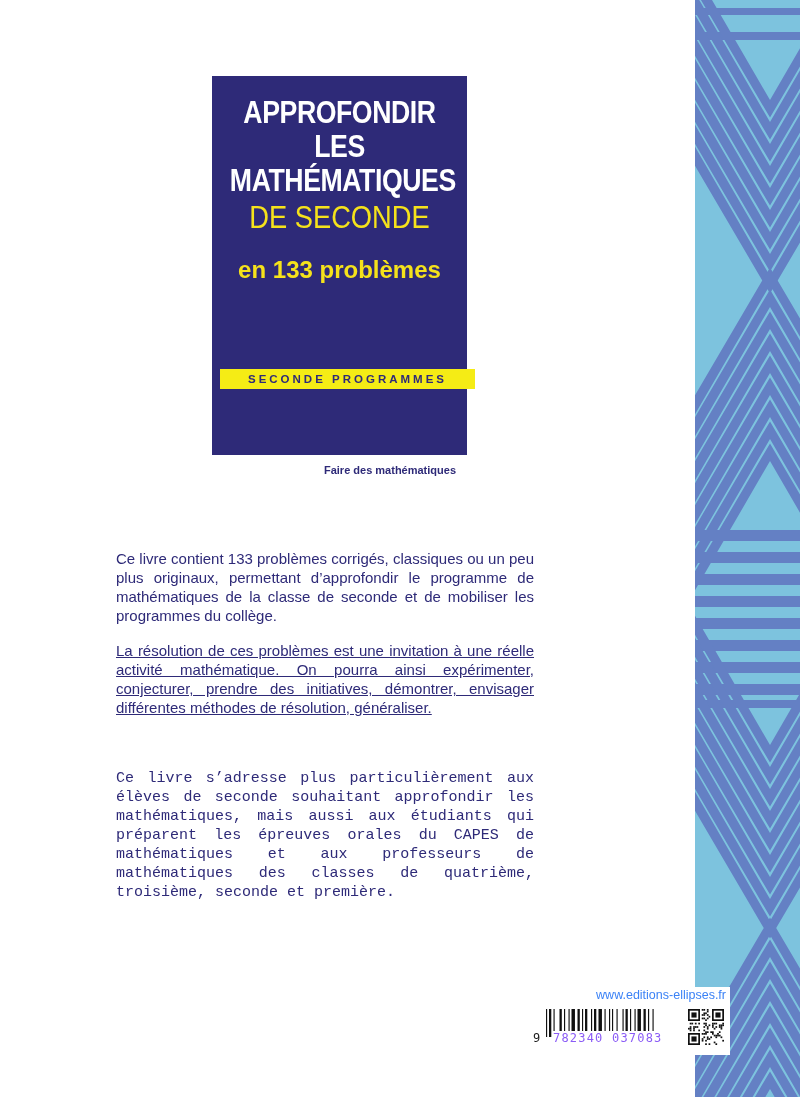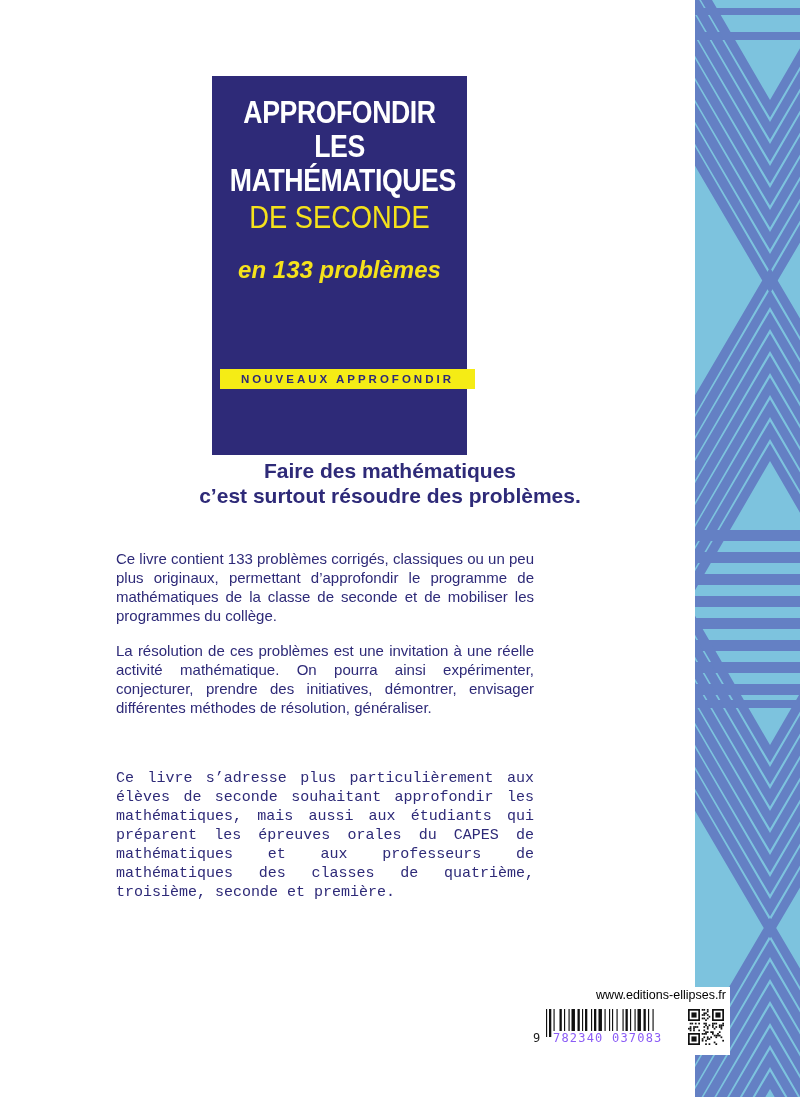--- a/index.html
+++ b/index.html
@@ -17,52 +17,52 @@
     .title-white {
       color: #ffffff; font-weight: bold; font-size: 31px; line-height: 34px;
       letter-spacing: -0.5px; margin: 0; transform: scaleX(0.86);
     }
     .tw1 { margin-top: 20px; }
     .title-yellow {
       color: #f5e21b; font-size: 31px; line-height: 36px; margin-top: 2px;
       transform: scaleX(0.88);
     }
     .subtitle {
-      color: #f5e21b; font-weight: bold; font-style: italic; font-size: 24px;
+      color: #f5e21b; font-weight: bold; font-size: 24px;
       line-height: 28px; margin-top: 20px;
     }
     .banner {
       position: absolute; left: 220px; top: 369px; width: 255px; height: 20px;
       background: #f5ec15; color: #2e2a78; font-weight: bold; font-size: 11.5px;
       letter-spacing: 3px; line-height: 20px; text-align: center;
     }
     .tagline {
       position: absolute; left: 110px; width: 560px; top: 458px;
-      color: #2e2a78; font-weight: bold; font-size: 21px; line-height: 25px;
+      color: #2e2a78; font-weight: bold; font-size: 11px; line-height: 25px;
       text-align: center;
     }
     .para {
       position: absolute; left: 116px; width: 418px; color: #2e2a78;
       font-size: 15px; line-height: 19px; text-align: justify; margin: 0;
     }
     .p1 { top: 549px; }
-    .p2 { top: 641px; }
+    .p2 { top: 641px; text-decoration: underline; }
     .p3 { top: 769px; font-family: Liberation Mono, monospace; }
     .stripe-panel {
       position: absolute; left: 695px; top: 0; width: 105px; height: 1097px;
       overflow: hidden; background: #7dc3de;
     }
     .stripe-panel svg { display: block; }
     .barcode-box {
       position: absolute; left: 530px; top: 987px; width: 200px; height: 68px;
       background: #ffffff;
     }
     .website {
       position: absolute; left: 0; right: 4px; top: 1px; text-align: right;
-      font-size: 12.5px; color: #000000;
+      font-size: 12.5px; color: #3b82f6;
     }
     .barcode {
       position: absolute; left: 16px; top: 22px; width: 145px; height: 28px;
     }
     .isbn-first {
       position: absolute; left: 3px; top: 44px; font-size: 12px;
       font-family: "DejaVu Sans Mono", monospace; color: #1a1a1a;
     }
     .isbn-digits {
       position: absolute; left: 22px; top: 44px; font-size: 12px;
@@ -78,25 +78,24 @@
 
 <div class="title-block">
   <div class="title-white tw1">APPROFONDIR</div>
   <div class="title-white">LES</div>
   <div class="title-white">MATHÉMATIQUES</div>
   <div class="title-yellow">DE SECONDE</div>
   <div class="subtitle">
     <div>en 133 problèmes</div>
   </div>
 </div>
-<div class="banner">NOUVEAUX APPROFONDIR</div>
+<div class="banner">SECONDE PROGRAMMES</div>
 
 <div class="tagline">
   <div>Faire des mathématiques</div>
-  <div>c’est surtout résoudre des problèmes.</div>
 </div>
 
 <p class="para p1">Ce livre contient 133 problèmes corrigés, classiques ou un peu plus originaux, permettant d’approfondir le programme de mathématiques de la classe de seconde et de mobiliser les programmes du collège.</p>
 <p class="para p2">La résolution de ces problèmes est une invitation à une réelle activité mathématique. On pourra ainsi expérimenter, conjecturer, prendre des initiatives, démontrer, envisager différentes méthodes de résolution, généraliser.</p>
 <p class="para p3">Ce livre s’adresse plus particulièrement aux élèves de seconde souhaitant approfondir les mathématiques, mais aussi aux étudiants qui préparent les épreuves orales du CAPES de mathématiques et aux professeurs de mathématiques des classes de quatrième, troisième, seconde et première.</p>
 
 <div class="stripe-panel">
   <svg id="stripes" width="105" height="1097" viewBox="0 0 105 1097" xmlns="http://www.w3.org/2000/svg">
       <rect x="0" y="8" width="105" height="7" fill="#6480c4"></rect>
       <rect x="0" y="32" width="105" height="8" fill="#6480c4"></rect>

